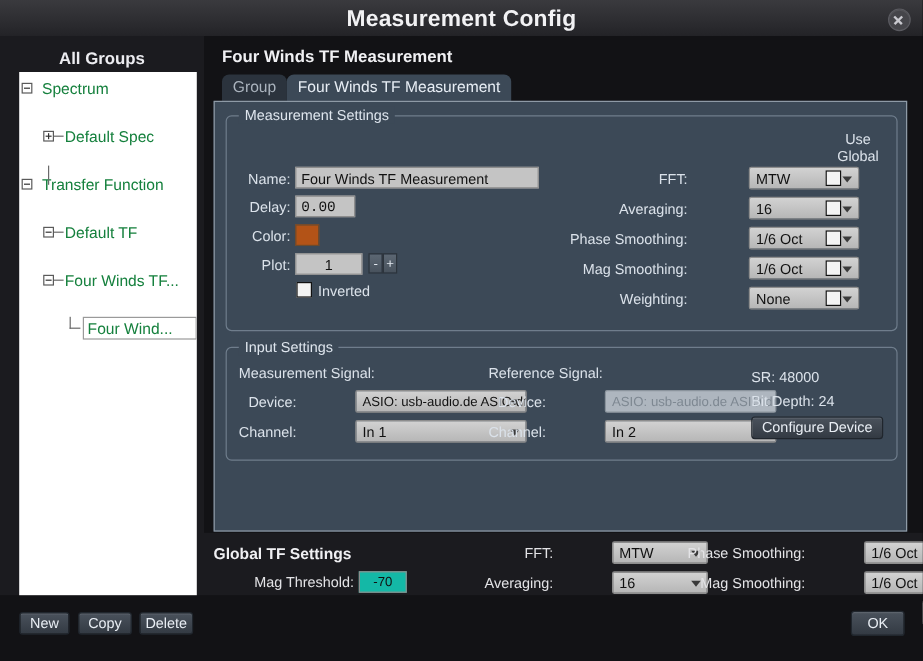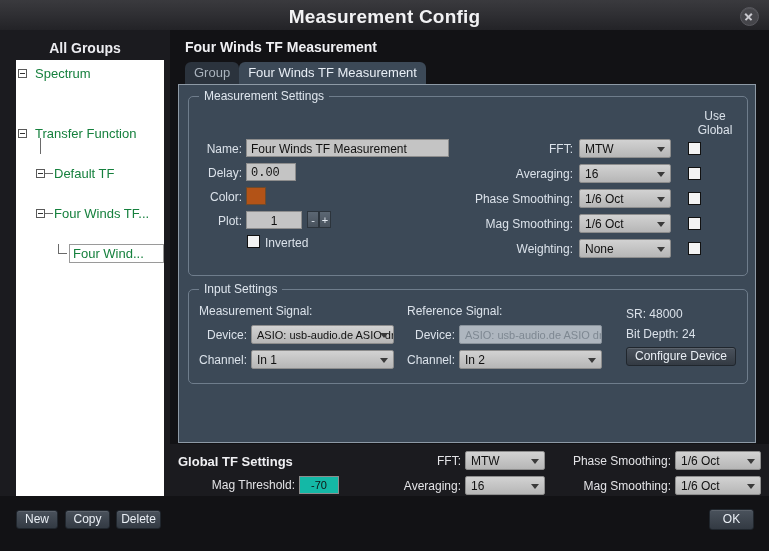--- a/index.html
+++ b/index.html
@@ -91,21 +91,21 @@
     position:absolute;height:18px;line-height:18px;background:#c4c4c4;
     border:1px solid #8d8d8d;box-sizing:border-box;font-size:12px;color:#111;
     padding:0 4px;white-space:nowrap;overflow:hidden;
   }
   .txt.center{text-align:center;padding:0;}
 
   .sel2{
     position:absolute;height:19px;line-height:18px;
     background:linear-gradient(to bottom,#d2d2d2,#b6b6b6);
     border:1px solid #8d8d8d;border-radius:2px;box-sizing:border-box;
-    font-size:12px;color:#111;padding:0 18px 0 5px;white-space:nowrap;overflow:hidden;cursor:pointer;
+    font-size:12px;color:#111;padding:0 18px 0 5px;white-space:nowrap;overflow:hidden;cursor:pointer;margin-left:45px;
   }
   .sel2:after{
     content:"";position:absolute;right:5px;top:7px;
     border-left:4px solid transparent;border-right:4px solid transparent;border-top:5px solid #3a3a3a;
   }
   .sel2.disabled{
     background:#aeb6bf;border-color:#8a939c;color:#7e8892;cursor:default;
   }
   .sel2.disabled:after{display:none;}
 
@@ -155,20 +155,25 @@
   <div class="leftpanel">
     <div class="allgroups-title">All Groups</div>
 
     <div class="tree">
 
       <div class="tnode" style="top:4px;">
         <span class="box" style="left:2px;"></span>
         <span class="lbl" style="left:19px;">Spectrum</span>
       </div>
 
+      <div class="tnode" style="top:24px;">
+        <span class="hline" style="left:29px;top:9px;width:8px;"></span>
+        <span class="box plus" style="left:20px;"></span>
+        <span class="lbl" style="left:38px;">Default Spec</span>
+      </div>
 
       <div class="tnode" style="top:44px;padding-left:32px;">
         <span class="box" style="left:2px;"></span>
         <span class="lbl" style="left:19px;">Transfer Function</span>
       </div>
 
       <div class="tnode" style="top:64px;">
         <span class="hline" style="left:29px;top:9px;width:8px;"></span>
         <span class="box" style="left:20px;"></span>
         <span class="lbl" style="left:38px;">Default TF</span>

